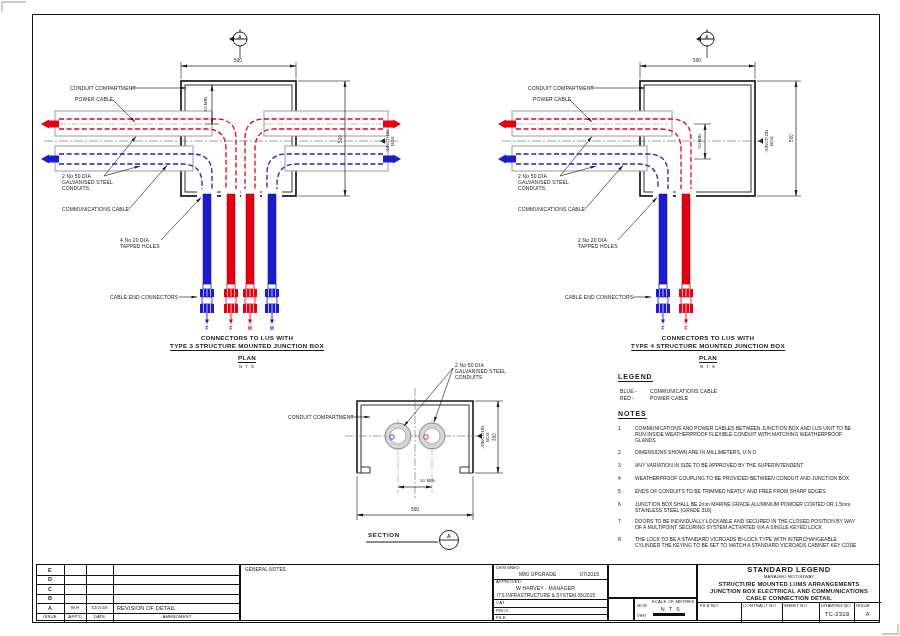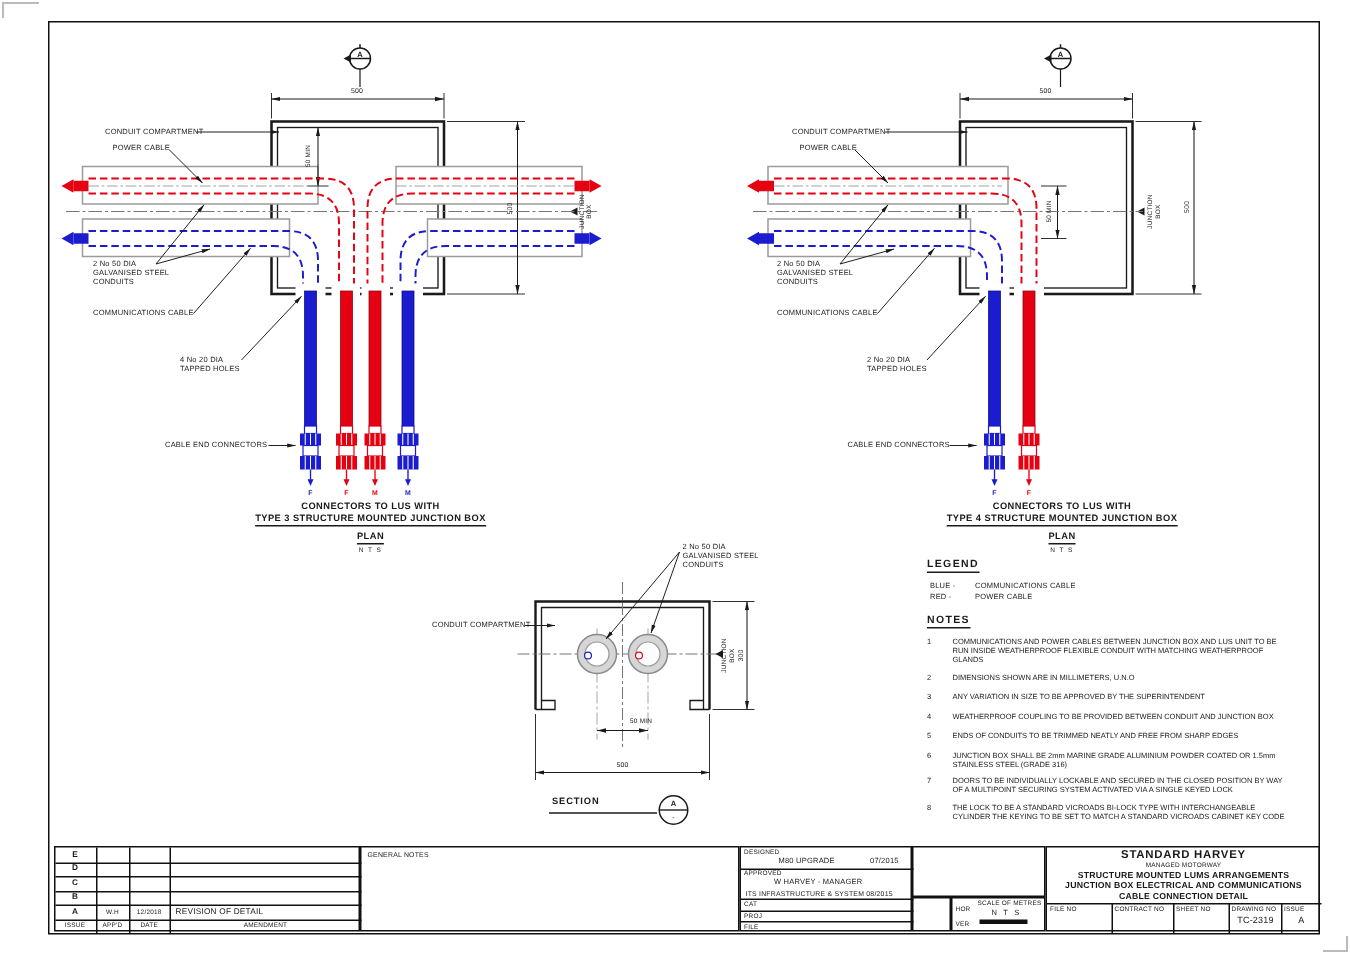--- a/index.html
+++ b/index.html
@@ -483,21 +483,21 @@
   <div class="t c" style="left:36px;top:6.5px;letter-spacing:1.5px;">N T S</div>
   <div class="ln" style="left:18px;top:14px;width:32px;height:2.6px;"></div>
 </div>
 
 <div class="box" style="left:697px;top:564px;width:183px;height:57px;">
   <div class="ln" style="left:0;top:37px;width:183px;height:1px;"></div>
   <div class="ln" style="left:43px;top:37px;width:1px;height:20px;"></div>
   <div class="ln" style="left:84px;top:37px;width:1px;height:20px;"></div>
   <div class="ln" style="left:121px;top:37px;width:1px;height:20px;"></div>
   <div class="ln" style="left:156px;top:37px;width:1px;height:20px;"></div>
-  <div class="t c b" style="left:91px;top:1.5px;font-size:7.6px;letter-spacing:.5px;">STANDARD HARVEY</div>
+  <div class="t c b" style="left:91px;top:1.5px;font-size:7.6px;letter-spacing:.5px;">STANDARD LEGEND</div>
   <div class="t c s4" style="left:91px;top:10px;">MANAGED MOTORWAY</div>
   <div class="t c b" style="left:91px;top:15.5px;font-size:5.8px;">STRUCTURE MOUNTED LUMS ARRANGEMENTS</div>
   <div class="t c b" style="left:91px;top:23px;font-size:5.8px;">JUNCTION BOX ELECTRICAL AND COMMUNICATIONS</div>
   <div class="t c b" style="left:91px;top:30px;font-size:5.8px;">CABLE CONNECTION DETAIL</div>
   <div class="t s4" style="left:2px;top:38.5px;">FILE NO</div>
   <div class="t s4" style="left:45px;top:38.5px;">CONTRACT NO</div>
   <div class="t s4" style="left:86px;top:38.5px;">SHEET NO</div>
   <div class="t s4" style="left:123px;top:38.5px;">DRAWING NO</div>
   <div class="t s4" style="left:158px;top:38.5px;">ISSUE</div>
   <div class="t c" style="left:139px;top:46px;font-size:6px;">TC-2319</div>

